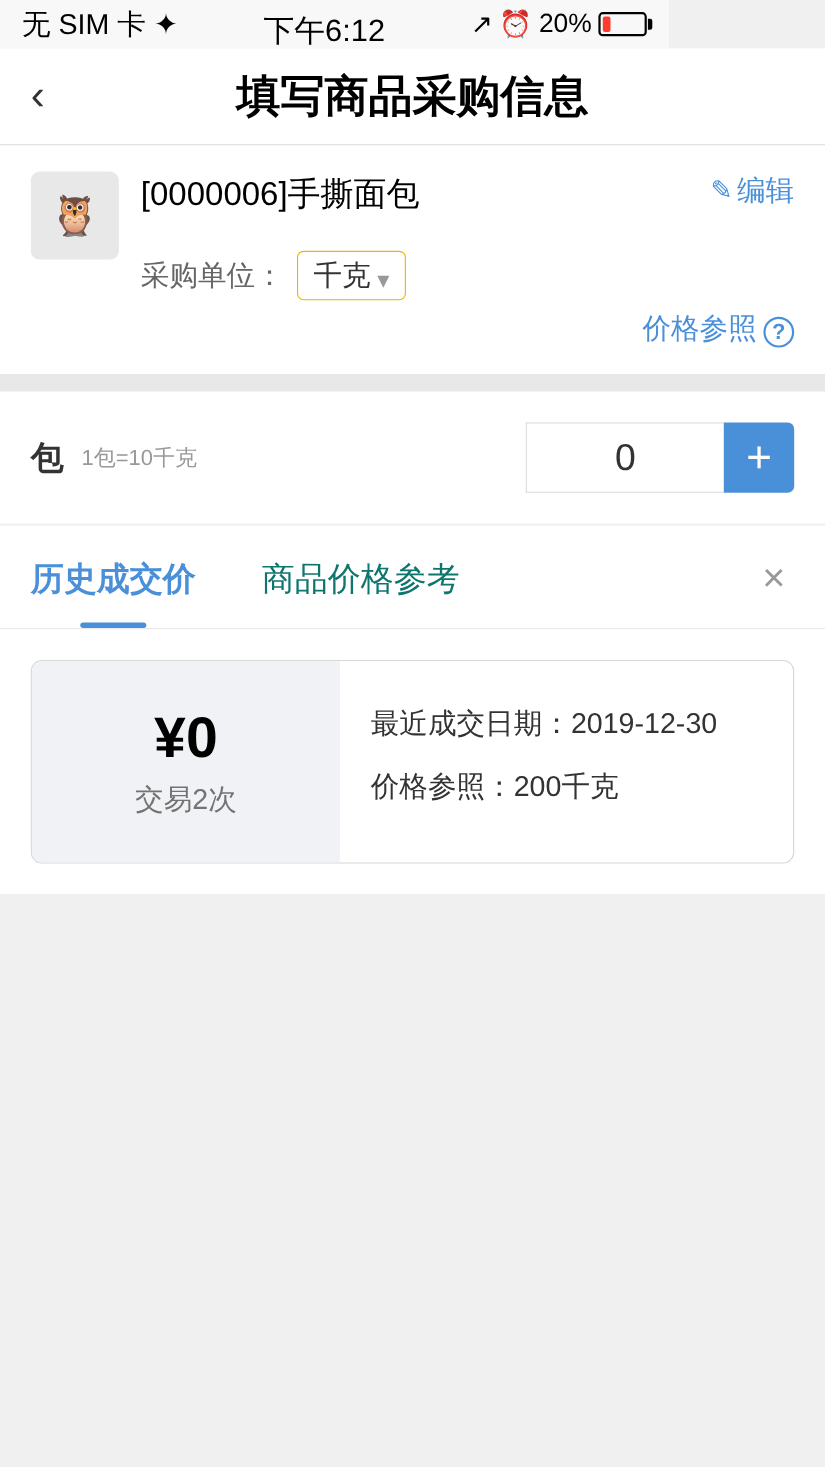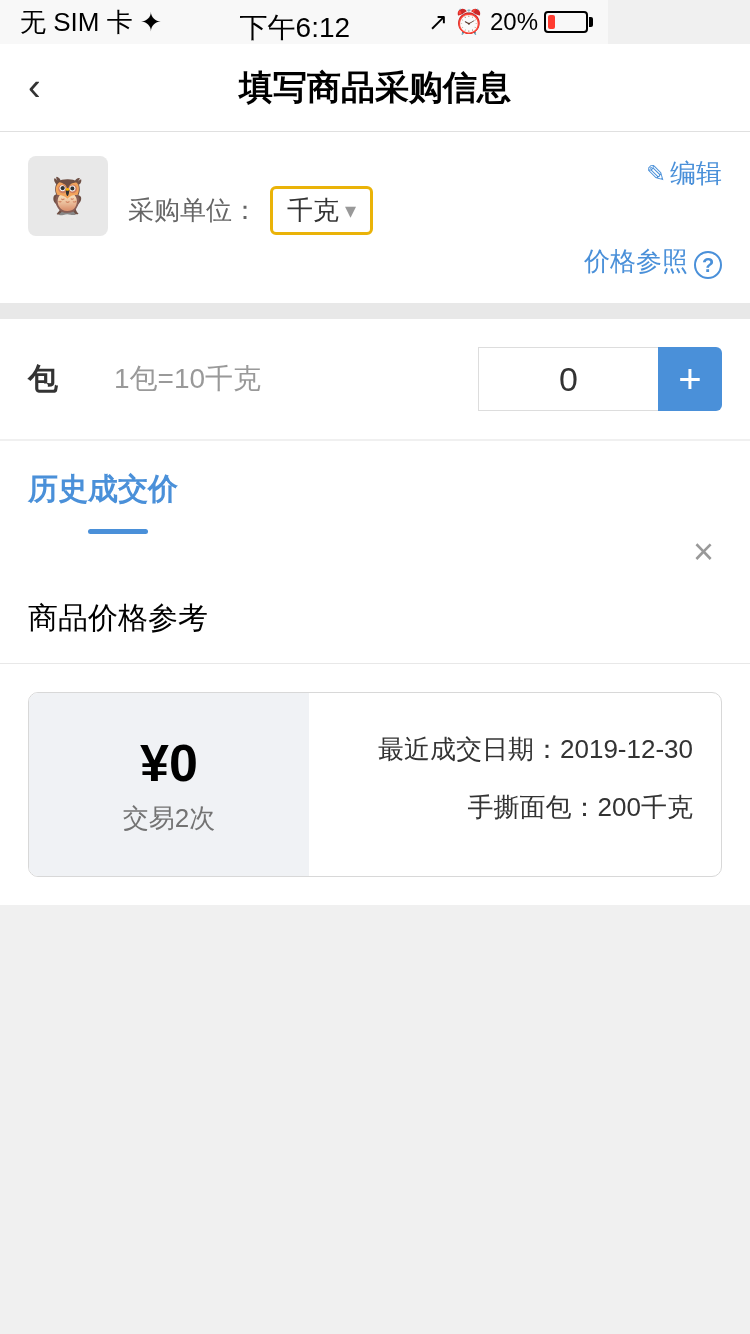--- a/index.html
+++ b/index.html
@@ -80,21 +80,21 @@
       border-bottom: 1px solid #e0e0e0;
     }
     .nav-back {
       position: absolute;
       left: 28px;
       font-size: 38px;
       color: #333;
       cursor: pointer;
     }
     .nav-title {
-      font-size: 34px;
+      font-size: 40px;
       font-weight: 600;
       color: #000;
       text-align: right;
     }
 
     
     .product-card {
       background: #fff;
       margin-top: 0;
       padding: 24px 28px;
@@ -141,27 +141,27 @@
       display: flex;
       align-items: center;
       gap: 12px;
       margin-top: 30px;
     }
     .unit-label {
       font-size: 26px;
       color: #666;
     }
     .unit-selector {
-      border: 3px solid #eab308;
+      border: 1px solid #eab308;
       border-radius: 6px;
       padding: 4px 14px;
       font-size: 26px;
       color: #333;
       display: flex;
-      align-items: center;
+      align-items: flex-end;
       gap: 6px;
       background: #fff;
     }
     .unit-arrow {
       font-size: 22px;
       color: #999;
     }
     .edit-link {
       font-size: 26px;
       color: #4a90d9;
@@ -218,23 +218,22 @@
       display: flex;
       align-items: center;
       gap: 16px;
     }
     .quantity-unit-badge {
       font-size: 30px;
       font-weight: 600;
       color: #333;
     }
     .quantity-hint {
-      font-size: 28px;
+      font-size: 20px;
       color: #999;
-      margin-left: 40px;
     }
     .quantity-right {
       display: flex;
       align-items: center;
       gap: 0;
     }
     .quantity-input {
       width: 180px;
       height: 64px;
       border: 1px solid #ddd;
@@ -266,27 +265,26 @@
     }
     .tabs-header {
       display: flex;
       align-items: center;
       justify-content: space-between;
       padding: 0 28px;
       border-bottom: 1px solid #e8e8e8;
     }
     .tabs-list {
       display: flex;
-      gap: 36px;
-      flex-direction: column;
+      gap: 60px;
     }
     .tab-item {
       padding: 28px 0 24px;
       font-size: 30px;
-      color: #000000;
+      color: #0f766e;
       cursor: pointer;
       position: relative;
     }
     .tab-item.active {
       color: #4a90d9;
       font-weight: 600;
     }
     .tab-item.active::after {
       content: '';
       position: absolute;
@@ -336,21 +334,20 @@
       font-size: 26px;
       color: #737373;
       margin-top: 8px;
     }
     .price-card-right {
       flex: 1;
       padding: 36px 28px;
       display: flex;
       flex-direction: column;
       gap: 16px;
-      text-align: right;
     }
     .price-detail-row {
       font-size: 26px;
       color: #333;
       line-height: 1.6;
     }
     .price-detail-label {
       color: #333;
     }
     .price-detail-value {
@@ -384,20 +381,23 @@
   <span class="nav-title">填写商品采购信息</span>
 </div>
 
 <div class="product-card">
   <div class="product-top-row">
     <div class="product-left">
       <div class="product-image">
         <span class="owl-icon">🦉</span>
       </div>
       <div class="product-info">
+        <span class="product-name">
+          <span>[0000006]</span><span>手撕面包</span>
+        </span>
         <div class="product-unit-row">
           <span class="unit-label">采购单位：</span>
           <div class="unit-selector">
             <span>千克</span>
             <span class="unit-arrow">▾</span>
           </div>
         </div>
       </div>
     </div>
     <div class="edit-link">
@@ -445,20 +445,20 @@
         <div class="price-value">
           <span>¥</span><span>0</span>
         </div>
         <div class="price-transactions">交易2次</div>
       </div>
       <div class="price-card-right">
         <div class="price-detail-row">
           <span class="price-detail-label">最近成交日期：</span><span class="price-detail-value">2019-12-30</span>
         </div>
         <div class="price-detail-row">
-          <span class="price-detail-label">手撕面包：</span><span class="price-detail-value">200千克</span>
+          <span class="price-detail-label">价格参照：</span><span class="price-detail-value">200千克</span>
         </div>
       </div>
     </div>
   </div>
 </div>
 
 <div class="main-content"></div>
 
 </body></html>

